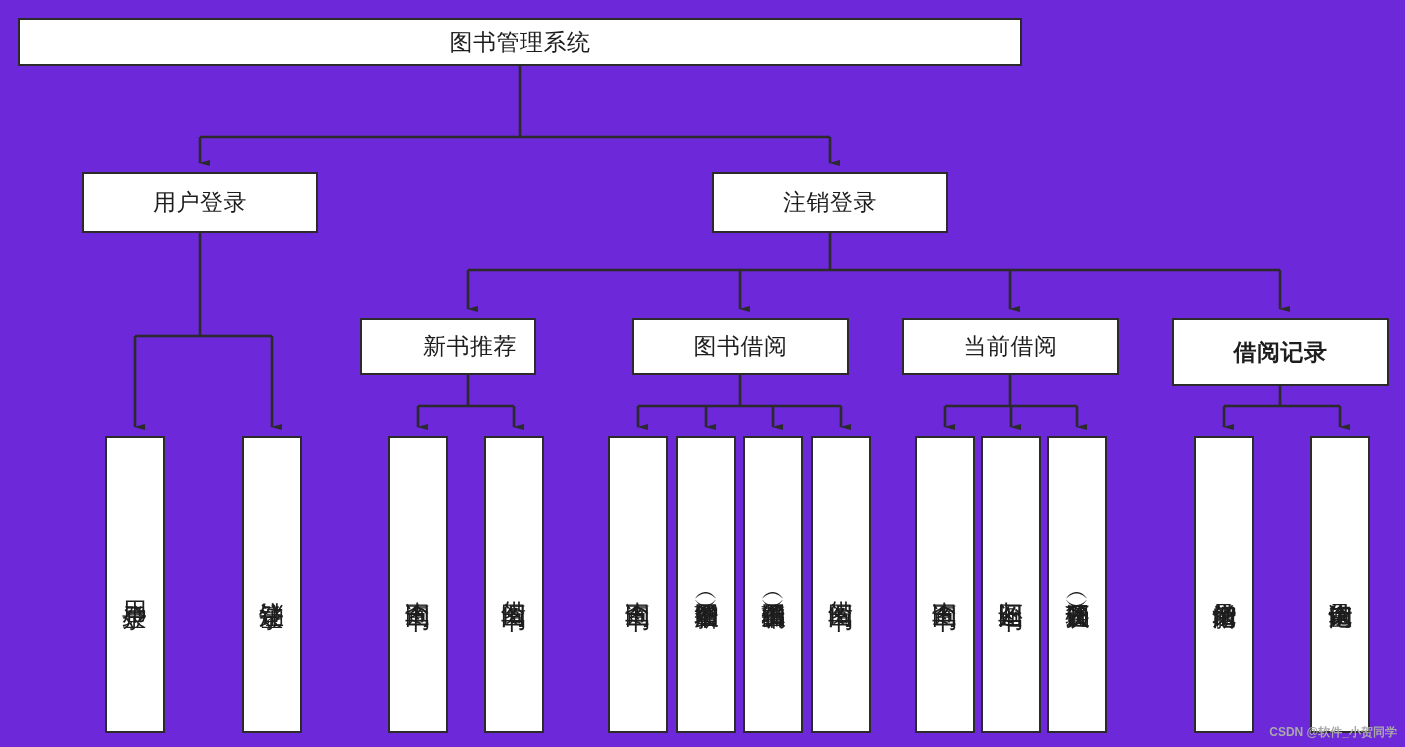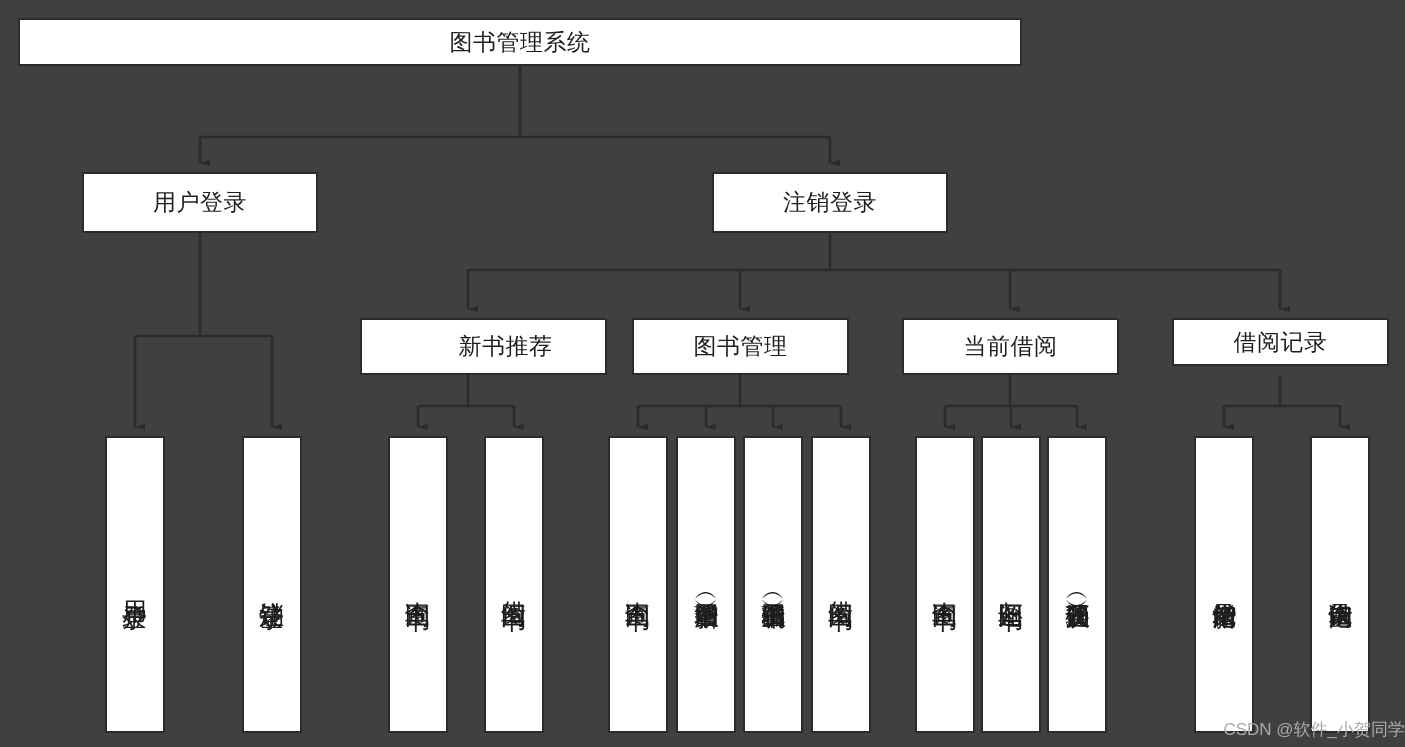--- a/index.html
+++ b/index.html
@@ -8,21 +8,21 @@
     padding: 0;
     background: #ffffff;
   }
   body {
     font-family: "Liberation Sans", "DejaVu Sans", sans-serif;
   }
   #diagram-root {
     position: relative;
     width: 1405px;
     height: 747px;
-    background: #404040;
+    background: #6d28d9;
     overflow: hidden;
   }
   #diagram-svg {
     position: absolute;
     left: 0;
     top: 0;
     width: 1405px;
     height: 747px;
   }
   .node {
@@ -56,27 +56,28 @@
     line-height: 1.12;
     letter-spacing: 2px;
     max-height: 100%;
   }
   .node.vertical.tight .node-label {
     font-size: 24px;
     letter-spacing: 0px;
   }
   #watermark {
     position: absolute;
-    right: 0;
+    right: 8px;
     bottom: 6px;
-    font-size: 17px;
+    font-size: 12px;
     color: #a9a9a9;
     z-index: 5;
     white-space: nowrap;
     user-select: none;
+    font-weight: bold;
   }
 </style>
 </head>
 <body>
 
 <div id="diagram-root">
 
   <svg id="diagram-svg" viewBox="0 0 1405 747" xmlns="http://www.w3.org/2000/svg">
     <defs>
       <marker id="arrowhead" markerWidth="9" markerHeight="11" refX="3" refY="10" orient="auto" markerUnits="userSpaceOnUse">
@@ -132,30 +133,30 @@
     <span class="node-label">图书管理系统</span>
   </div>
 
   <div class="node horizontal" style="left:82px; top:172px; width:236px; height:61px;">
     <span class="node-label">用户登录</span>
   </div>
   <div class="node horizontal" style="left:712px; top:172px; width:236px; height:61px;">
     <span class="node-label">注销登录</span>
   </div>
 
-  <div class="node horizontal" style="left:360px; top:318px; width:247px; height:57px;padding-left:44px;">
+  <div class="node horizontal" style="left:360px; top:318px; width:176px; height:57px;padding-left:44px;">
     <span class="node-label">新书推荐</span>
   </div>
   <div class="node horizontal" style="left:632px; top:318px; width:217px; height:57px;">
-    <span class="node-label">图书管理</span>
+    <span class="node-label">图书借阅</span>
   </div>
   <div class="node horizontal" style="left:902px; top:318px; width:217px; height:57px;text-align:right;">
     <span class="node-label">当前借阅</span>
   </div>
-  <div class="node horizontal" style="left:1172px; top:318px; width:217px; height:48px;">
+  <div class="node horizontal" style="left:1172px; top:318px; width:217px; height:68px;font-weight:bold;">
     <span class="node-label">借阅记录</span>
   </div>
 
   <div class="node vertical" style="left:105px; top:436px; width:60px; height:297px;">
     <span class="node-label">用户登录</span>
   </div>
   <div class="node vertical" style="left:242px; top:436px; width:60px; height:297px;">
     <span class="node-label">注销登录</span>
   </div>
 

